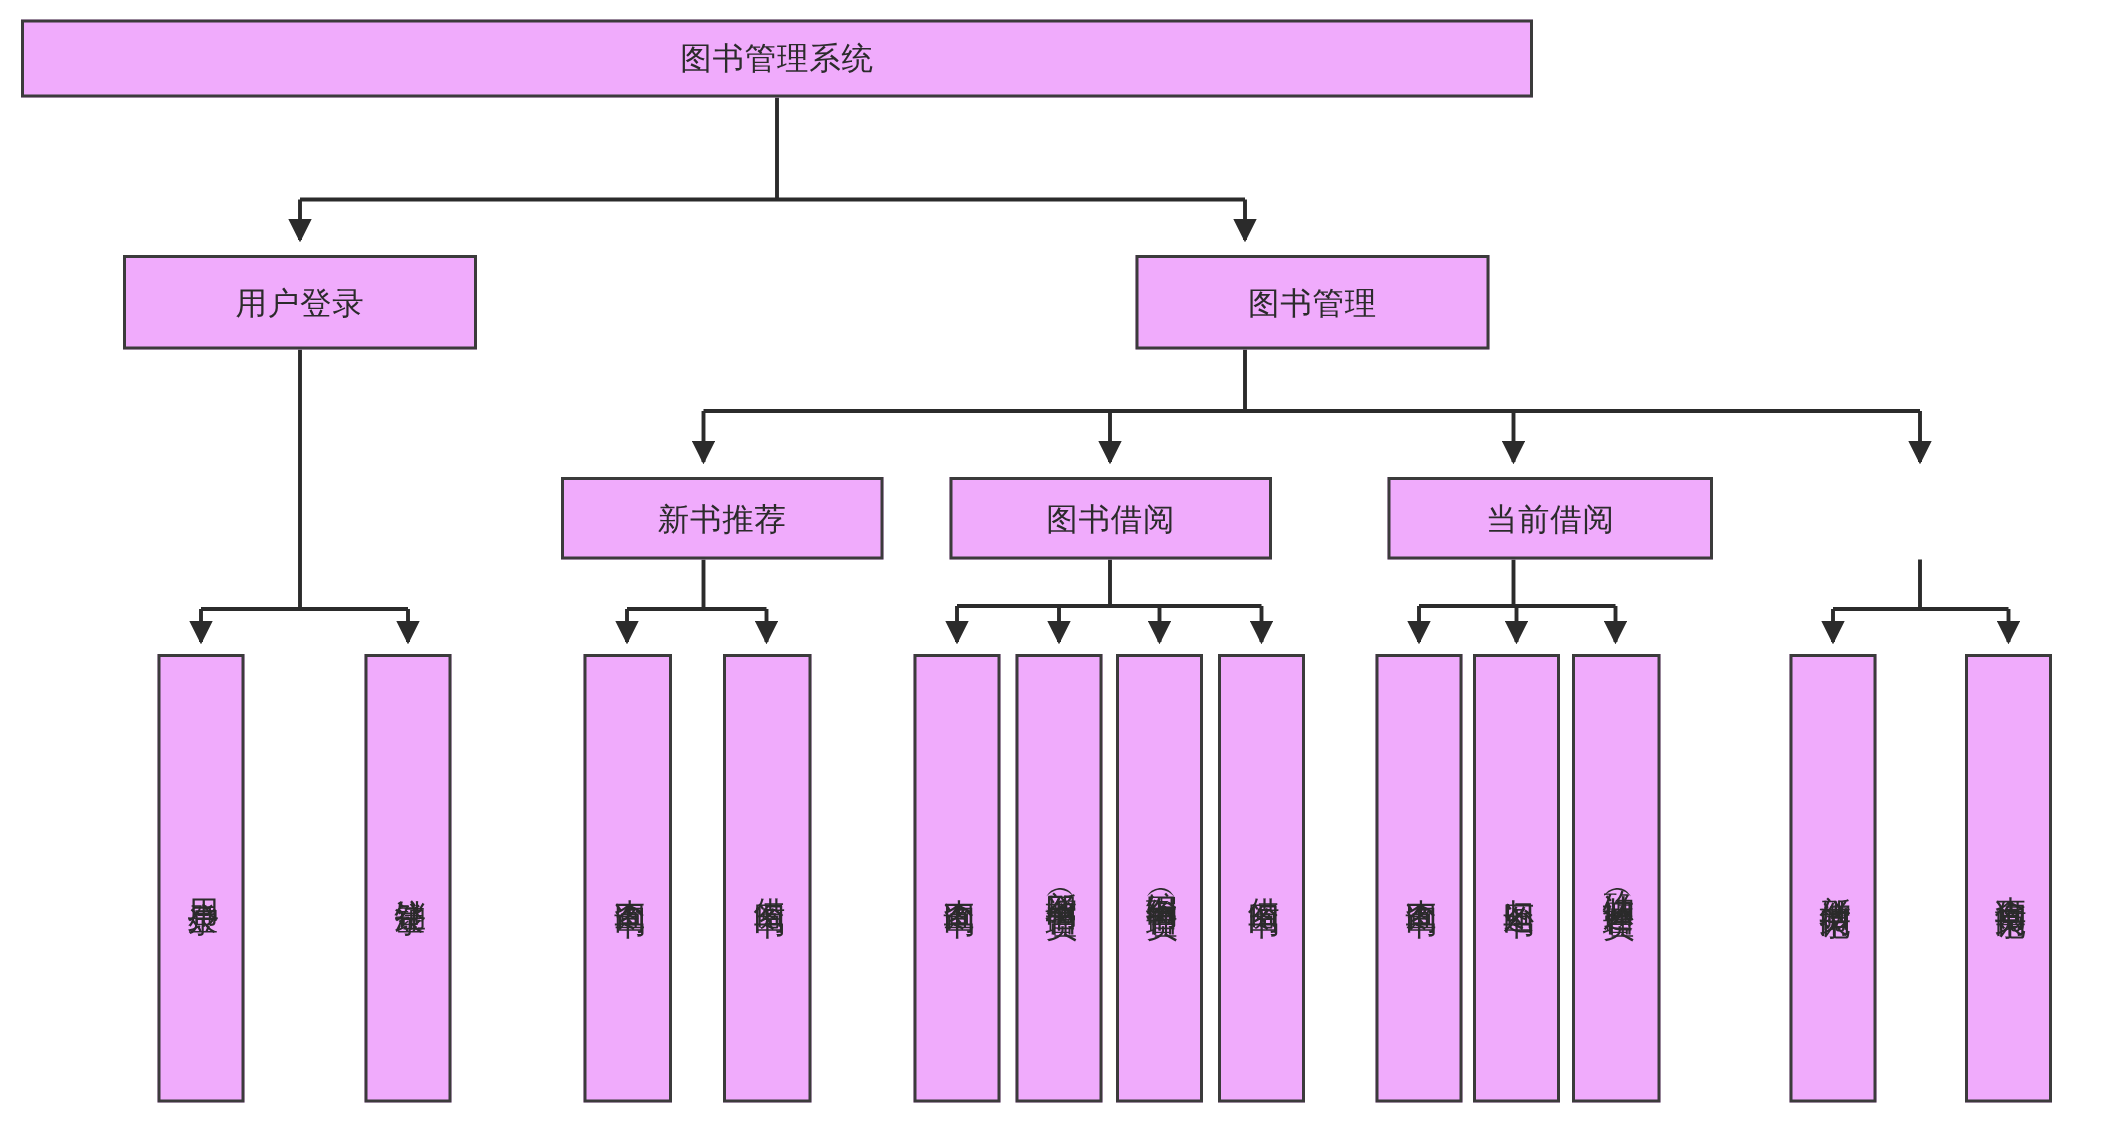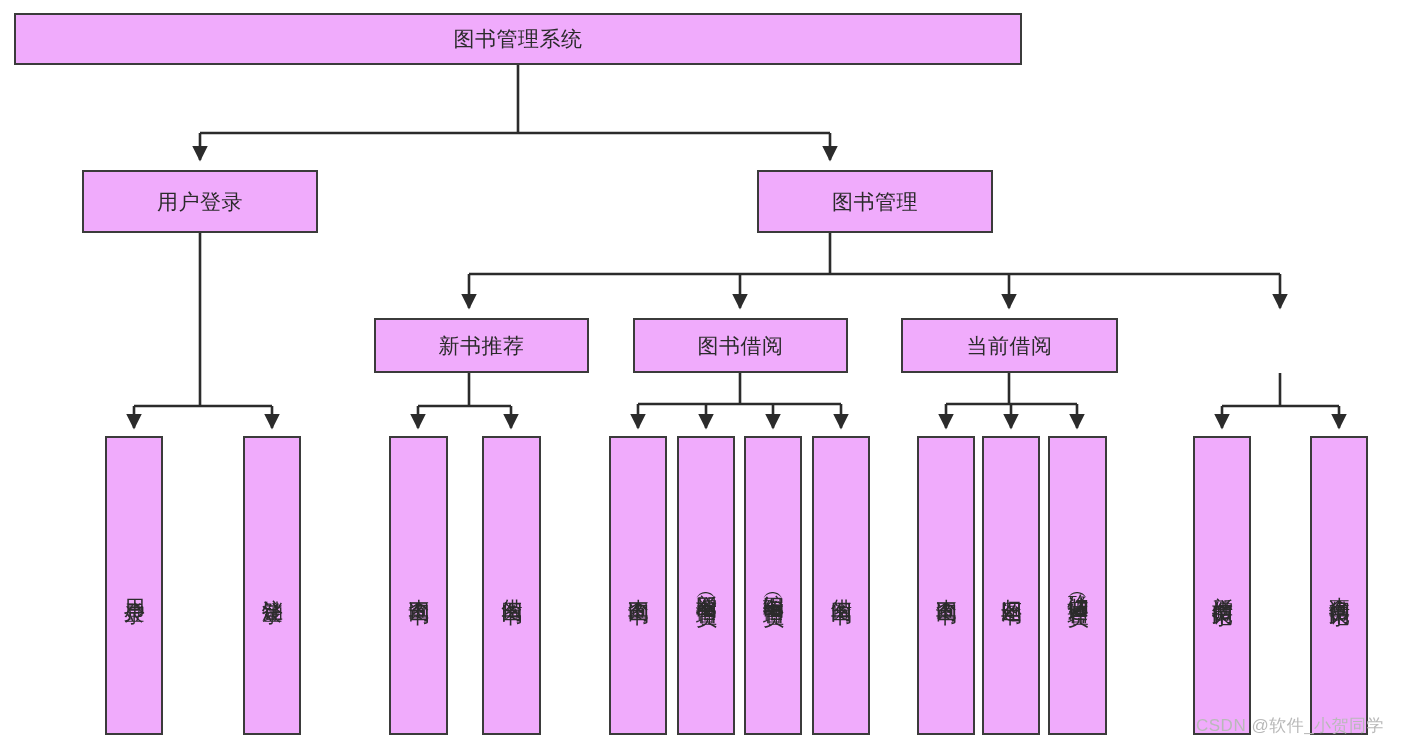--- a/index.html
+++ b/index.html
@@ -119,21 +119,21 @@
   </div>
 
   <div class="node node-h" style="left:362px;top:318px;width:215px;height:55px;margin-left:12px;">
     <span>新书推荐</span>
   </div>
 
   <div class="node node-h" style="left:633px;top:318px;width:215px;height:55px;justify-content:center;">
     <span>图书借阅</span>
   </div>
 
-  <div class="node node-h" style="left:901px;top:318px;width:217px;height:55px;">
+  <div class="node node-h" style="left:925px;top:318px;width:217px;height:55px;">
     <span>当前借阅</span>
   </div>
 
 
   <div class="node node-v" style="left:105px;top:436px;width:58px;height:299px;">
     <span class="vtext">用户登录</span>
   </div>
 
   <div class="node node-v" style="left:243px;top:436px;width:58px;height:299px;">
     <span class="vtext">注销登录</span>
@@ -176,15 +176,14 @@
   </div>
 
   <div class="node node-v" style="left:1193px;top:436px;width:58px;height:299px;">
     <span class="vtext">新增借阅记录</span>
   </div>
 
   <div class="node node-v" style="left:1310px;top:436px;width:58px;height:299px;">
     <span class="vtext">查询借阅记录</span>
   </div>
 
-  <div class="watermark" style="left:1196px;top:714px;">CSDN @软件_小贺同学</div>
 
 </div>
 
 </body></html>

